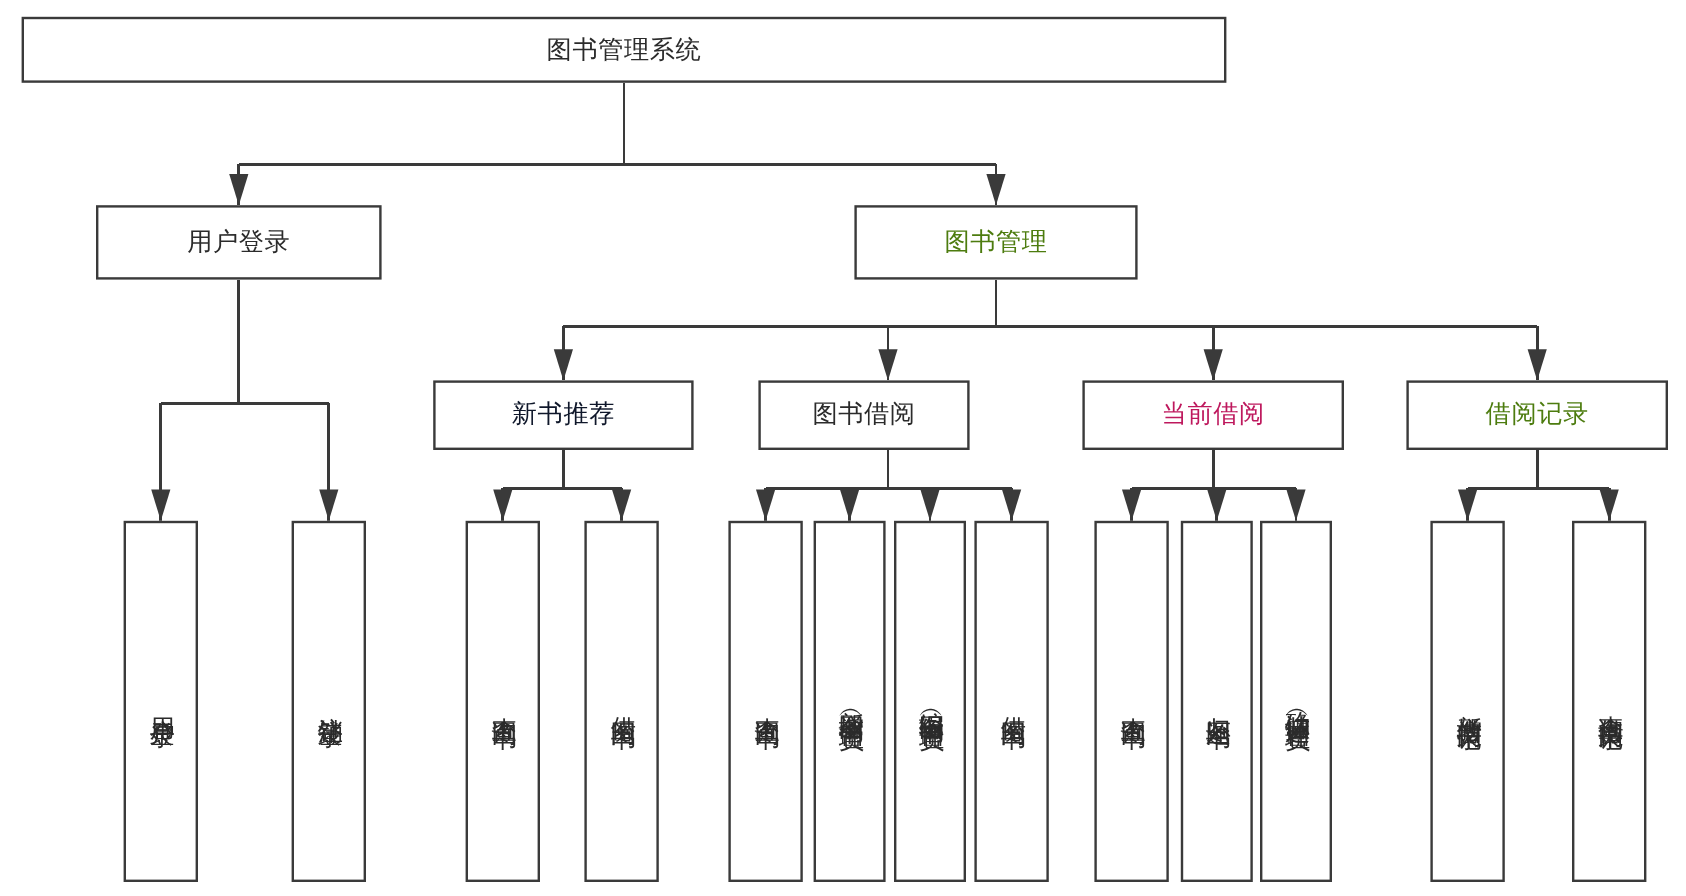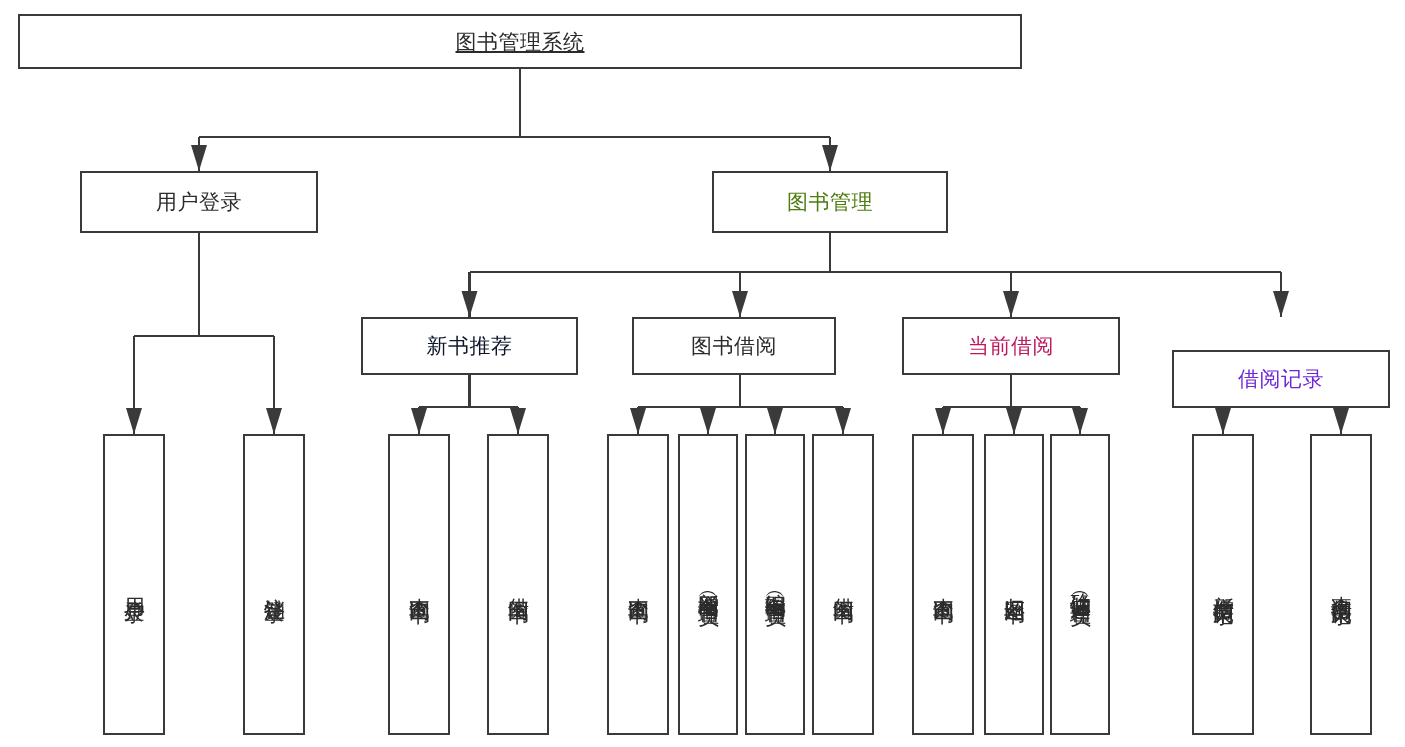--- a/index.html
+++ b/index.html
@@ -117,39 +117,39 @@
       <line x1="1080" y1="407" x2="1080" y2="434" stroke="#3a3a3a" stroke-width="2.4" shape-rendering="crispEdges"></line>
       <path d="M 1072 408 L 1080 434 L 1088 408 Z" fill="#3a3a3a"></path>
       <line x1="1281" y1="375" x2="1281" y2="407" stroke="#3a3a3a" stroke-width="2.4" shape-rendering="crispEdges"></line>
       <line x1="1223" y1="407" x2="1341" y2="407" stroke="#3a3a3a" stroke-width="2.4" shape-rendering="crispEdges"></line>
       <line x1="1223" y1="407" x2="1223" y2="434" stroke="#3a3a3a" stroke-width="2.4" shape-rendering="crispEdges"></line>
       <path d="M 1215 408 L 1223 434 L 1231 408 Z" fill="#3a3a3a"></path>
       <line x1="1341" y1="407" x2="1341" y2="434" stroke="#3a3a3a" stroke-width="2.4" shape-rendering="crispEdges"></line>
       <path d="M 1333 408 L 1341 434 L 1349 408 Z" fill="#3a3a3a"></path>
     </svg>
   <div id="nodes">
-      <div class="node horizontal" style="left: 18px; top: 14px; width: 1004px; height: 55px; border-color: rgb(58, 58, 58); background: rgb(255, 255, 255); color: rgb(43, 43, 43); text-decoration: underline;">
+      <div class="node horizontal" style="left: 18px; top: 14px; width: 1004px; height: 55px; border-color: rgb(58, 58, 58); background: rgb(255, 255, 255); color: rgb(43, 43, 43);">
         <span class="label">图书管理系统</span>
       </div>
       <div class="node horizontal" style="left: 80px; top: 171px; width: 238px; height: 62px; border-color: rgb(58, 58, 58); background: rgb(255, 255, 255); color: rgb(43, 43, 43);">
         <span class="label">用户登录</span>
       </div>
       <div class="node horizontal" style="left: 712px; top: 171px; width: 236px; height: 62px; border-color: rgb(58, 58, 58); background: rgb(255, 255, 255); color: #4d7c0f;">
         <span class="label">图书管理</span>
       </div>
       <div class="node horizontal" style="left: 361px; top: 317px; width: 217px; height: 58px; border-color: rgb(58, 58, 58); background: rgb(255, 255, 255); color: #0f172a;">
         <span class="label">新书推荐</span>
       </div>
-      <div class="node horizontal" style="left: 632px; top: 317px; width: 204px; height: 58px; border-color: rgb(58, 58, 58); background: rgb(255, 255, 255); color: rgb(43, 43, 43);">
+      <div class="node horizontal" style="left: 632px; top: 317px; width: 176px; height: 58px; border-color: rgb(58, 58, 58); background: rgb(255, 255, 255); color: rgb(43, 43, 43);">
         <span class="label">图书借阅</span>
       </div>
       <div class="node horizontal" style="left: 902px; top: 317px; width: 218px; height: 58px; border-color: rgb(58, 58, 58); background: rgb(255, 255, 255); color: #be185d;">
         <span class="label">当前借阅</span>
       </div>
-      <div class="node horizontal" style="left: 1172px; top: 317px; width: 218px; height: 58px; border-color: rgb(58, 58, 58); background: rgb(255, 255, 255); color: #6d28d9; margin-top: 33px;">
+      <div class="node horizontal" style="left: 1172px; top: 317px; width: 218px; height: 58px; border-color: rgb(58, 58, 58); background: rgb(255, 255, 255); color: #4d7c0f;">
         <span class="label">借阅记录</span>
       </div>
       <div class="node vertical" style="left: 103px; top: 434px; width: 62px; height: 301px; border-color: rgb(58, 58, 58); background: rgb(255, 255, 255); color: rgb(43, 43, 43);">
         <span class="label">用户登录</span>
       </div>
       <div class="node vertical" style="left: 243px; top: 434px; width: 62px; height: 301px; border-color: rgb(58, 58, 58); background: rgb(255, 255, 255); color: rgb(43, 43, 43);">
         <span class="label">注销登录</span>
       </div>
       <div class="node vertical" style="left: 388px; top: 434px; width: 62px; height: 301px; border-color: rgb(58, 58, 58); background: rgb(255, 255, 255); color: rgb(43, 43, 43);">
         <span class="label">查询图书</span>

